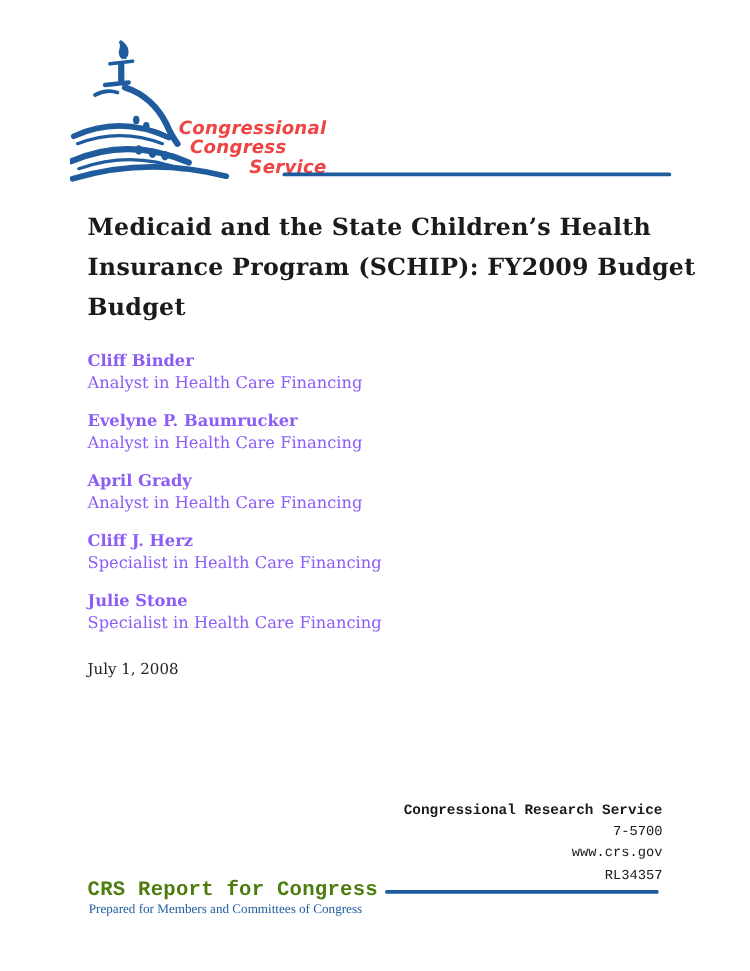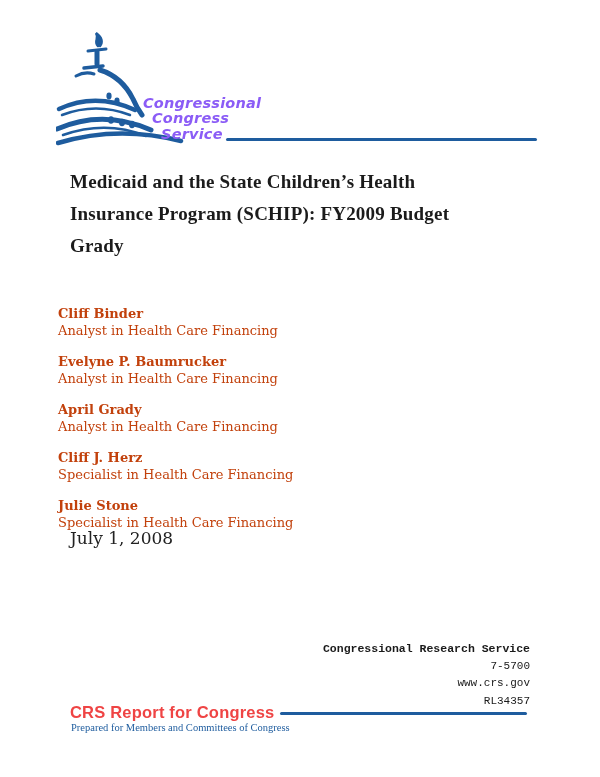--- a/index.html
+++ b/index.html
@@ -11,58 +11,58 @@
     font-family:"DejaVu Serif", serif;
     color:#1c1c1c;
   }
   
   .logo-icon{position:absolute;left:56px;top:30px;width:185px;height:120px;}
   .logo-text{
     position:absolute;left:143px;top:96px;
     font-family:"DejaVu Sans", sans-serif;
     font-weight:bold;font-style:italic;
     font-size:14.5px;line-height:15.4px;
-    color:#8b5cf6;letter-spacing:.2px;white-space:nowrap;
+    color:#ef4444;letter-spacing:.2px;white-space:nowrap;
   }
   .logo-text .l1{padding-left:0;}
   .logo-text .l2{padding-left:9px;}
-  .logo-text .l3{padding-left:18px;}
+  .logo-text .l3{padding-left:18px;text-align:right;}
   .top-rule{
     position:absolute;left:226px;top:138px;width:311px;height:3px;
     background:#1E5C9E;border-radius:2px;
   }
   
   .title{
     position:absolute;left:70px;top:166px;width:490px;
     font-size:19px;font-weight:bold;line-height:32px;
-    color:#1b1b1b;letter-spacing:.2px;font-family:Liberation Serif, serif;
+    color:#1b1b1b;letter-spacing:.2px;
   }
   .title div{white-space:nowrap;}
   
-  .authors{position:absolute;left:58px;top:281px;font-size:13px;line-height:17px;color:#c2410c;margin-top:24px;}
+  .authors{position:absolute;left:70px;top:281px;font-size:13px;line-height:17px;color:#8b5cf6;}
   .author{margin-bottom:14px;}
   .author .name{font-weight:bold;}
-  .date{position:absolute;left:70px;top:528px;font-size:17px;color:#222;}
+  .date{position:absolute;left:70px;top:528px;font-size:12px;color:#222;}
   
   .publisher{
     position:absolute;right:70px;top:640px;text-align:right;
     font-family:Liberation Mono, monospace;
     font-size:11px;line-height:17.5px;color:#1a1a1a;white-space:nowrap;
   }
   .publisher .org{font-weight:bold;font-size:11.5px;}
   .publisher .site{text-decoration:none;color:#1a1a1a;display:block;}
   
   .footer-banner{
     position:absolute;left:70px;top:703px;width:457px;
     display:flex;align-items:flex-start;
   }
   .footer-banner .banner-text{
-    font-family:Liberation Sans, sans-serif;
+    font-family:Liberation Mono, monospace;
     font-weight:bold;font-size:16.5px;line-height:18px;
-    color:#ef4444;white-space:nowrap;letter-spacing:.2px;
+    color:#4d7c0f;white-space:nowrap;letter-spacing:.2px;
   }
   .footer-banner .banner-rule{
     flex:1;height:3px;background:#1E5C9E;border-radius:2px;
     margin-left:6px;margin-top:9px;
   }
   .tagline{
     position:absolute;left:71px;top:722px;
     font-family:"Liberation Serif", serif;
     font-size:10.5px;color:#1E5C9E;white-space:nowrap;
   }
@@ -106,21 +106,21 @@
   <div class="logo-text">
     <div class="l1">Congressional</div>
     <div class="l2">Congress</div>
     <div class="l3">Service</div>
   </div>
   <div class="top-rule"></div>
 
   <div class="title">
     <div>Medicaid and the State Children’s Health</div>
     <div>Insurance Program (SCHIP): FY2009 Budget</div>
-    <div>Grady</div>
+    <div>Budget</div>
   </div>
 
   <div class="authors">
     <div class="author">
       <div class="name">Cliff Binder</div>
       <div class="role">Analyst in Health Care Financing</div>
     </div>
     <div class="author">
       <div class="name">Evelyne P. Baumrucker</div>
       <div class="role">Analyst in Health Care Financing</div>

